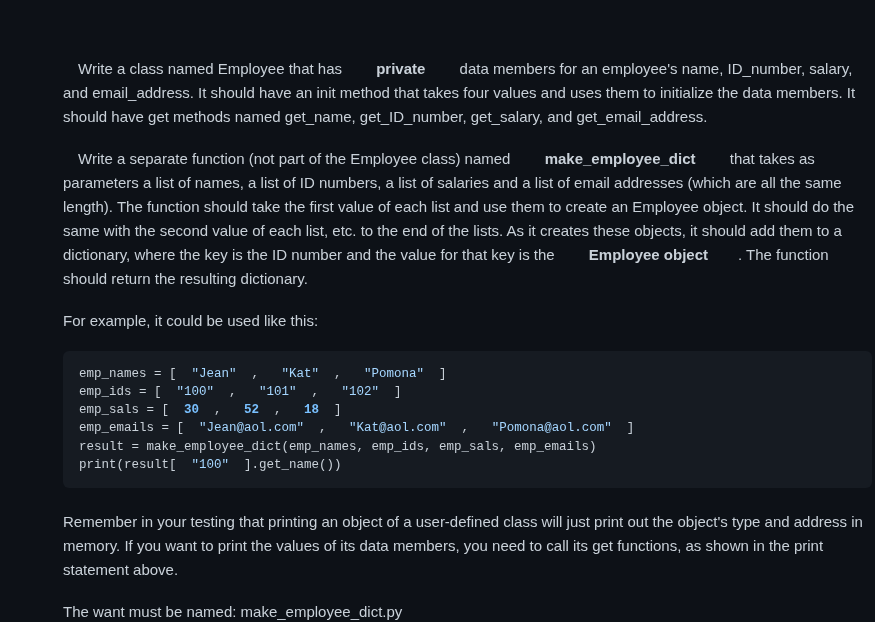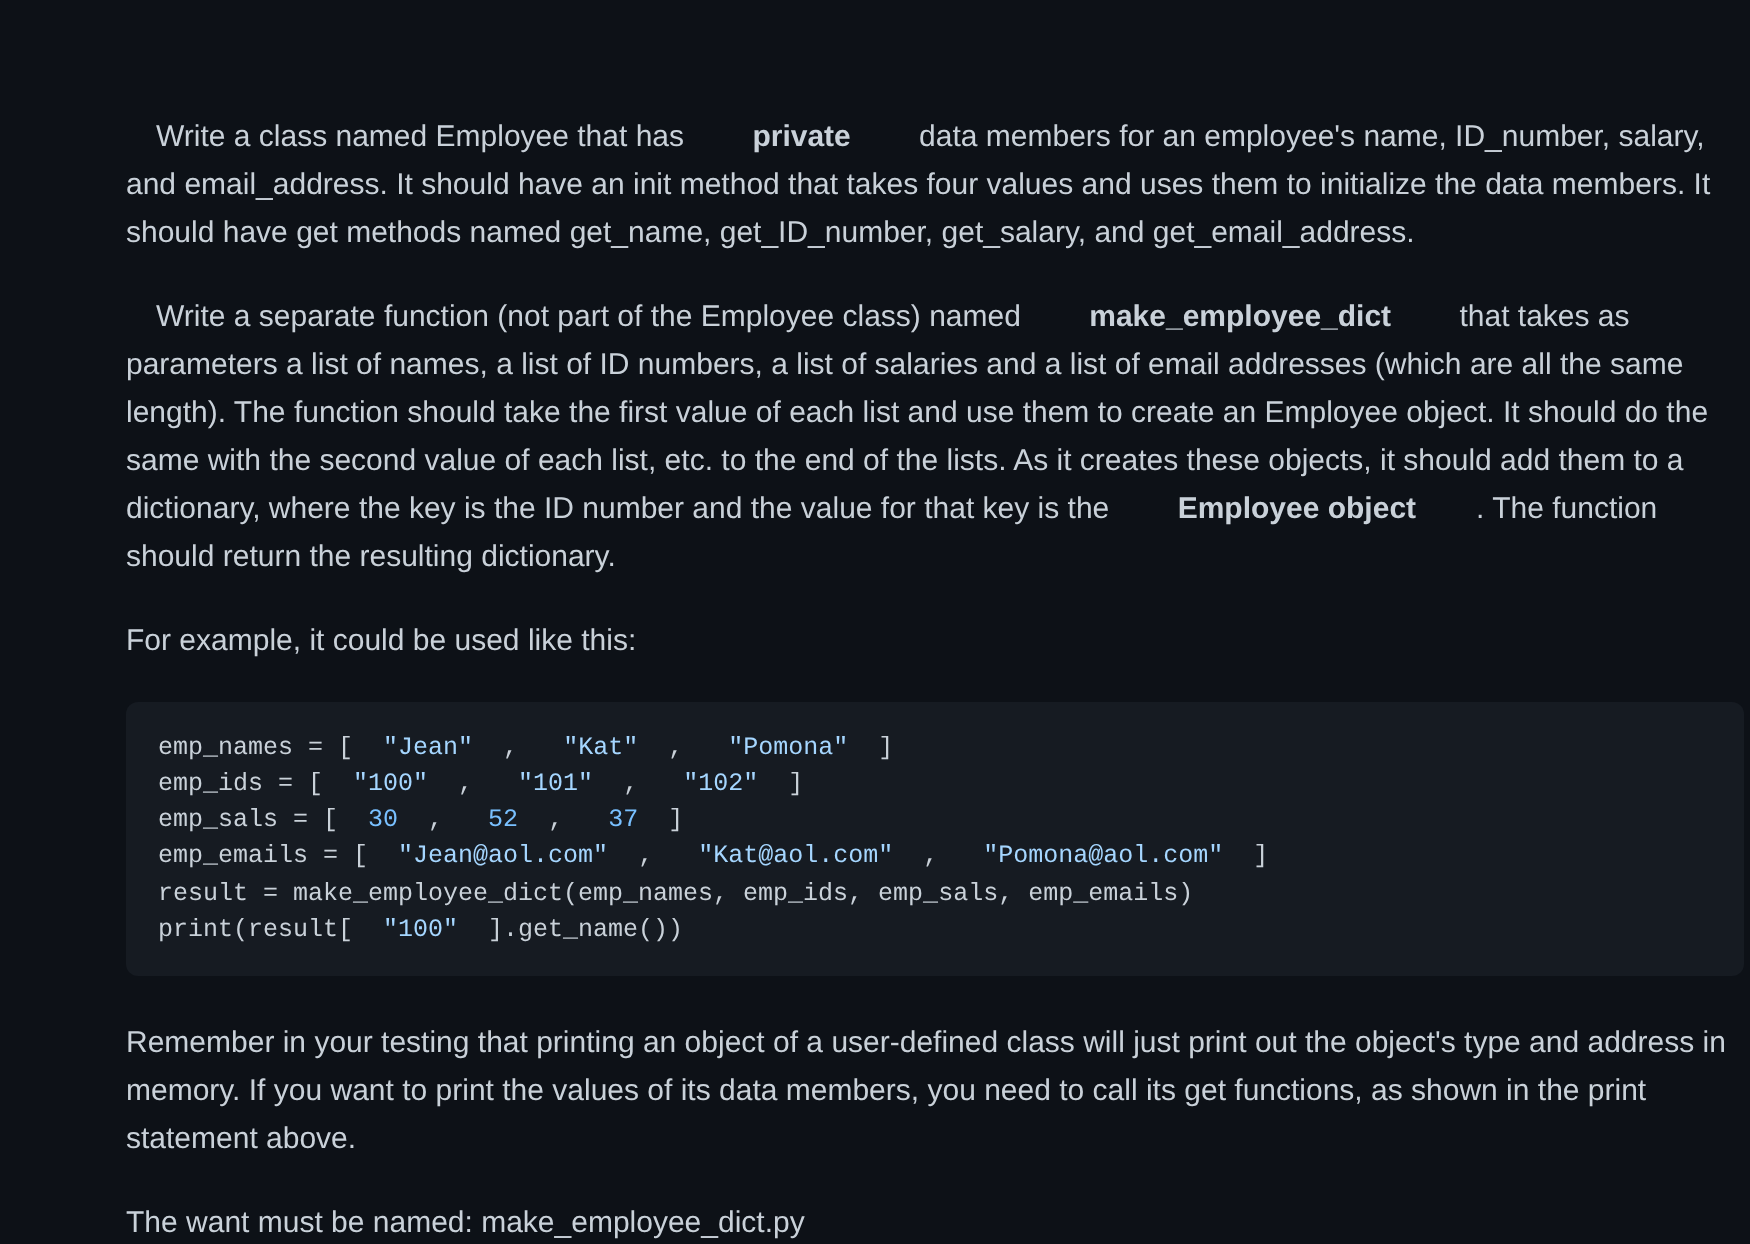--- a/index.html
+++ b/index.html
@@ -30,37 +30,37 @@
     padding: 14px 16px;
     font-family: ui-monospace, SFMono-Regular, "SF Mono", Menlo, Consolas, "Liberation Mono", monospace;
     font-size: 12.5px;
     line-height: 1.45;
     color: #c9d1d9;
     overflow-x: auto;
     margin-bottom: 22px;
     white-space: pre;
   }
   .pl-s { color: #a5d6ff; }
-  .pl-c1 { color: #79c0ff; }
+  .pl-c1 { color: #79c0ff; font-weight: bold; }
 </style>
 </head>
 <body>
 
 <p>
   <span>Write a class named Employee that has </span><strong>private</strong><span> data members for an employee's name, ID_number, salary, and email_address. It should have an init method that takes four values and uses them to initialize the data members. It should have get methods named get_name, get_ID_number, get_salary, and get_email_address.</span>
 </p>
 
 <p>
   <span>Write a separate function (not part of the Employee class) named </span><strong>make_employee_dict</strong><span> that takes as parameters a list of names, a list of ID numbers, a list of salaries and a list of email addresses (which are all the same length). The function should take the first value of each list and use them to create an Employee object. It should do the same with the second value of each list, etc. to the end of the lists. As it creates these objects, it should add them to a dictionary, where the key is the ID number and the value for that key is the </span><strong>Employee object</strong><span>. The function should return the resulting dictionary.</span>
 </p>
 
 <p>For example, it could be used like this:</p>
 
 <pre id="code-block">emp_names = [<span class="pl-s">"Jean"</span>, <span class="pl-s">"Kat"</span>, <span class="pl-s">"Pomona"</span>]
 emp_ids = [<span class="pl-s">"100"</span>, <span class="pl-s">"101"</span>, <span class="pl-s">"102"</span>]
-emp_sals = [<span class="pl-c1">30</span>, <span class="pl-c1">52</span>, <span class="pl-c1">37</span>]
+emp_sals = [<span class="pl-c1">30</span>, <span class="pl-c1">52</span>, <span class="pl-c1">18</span>]
 emp_emails = [<span class="pl-s">"Jean@aol.com"</span>, <span class="pl-s">"Kat@aol.com"</span>, <span class="pl-s">"Pomona@aol.com"</span>]
 result = make_employee_dict(emp_names, emp_ids, emp_sals, emp_emails)
 print(result[<span class="pl-s">"100"</span>].get_name())</pre>
 
 <p>Remember in your testing that printing an object of a user-defined class will just print out the object's type and address in memory. If you want to print the values of its data members, you need to call its get functions, as shown in the print statement above.</p>
 
 <p>The want must be named: make_employee_dict.py</p>
 
 </body></html>

